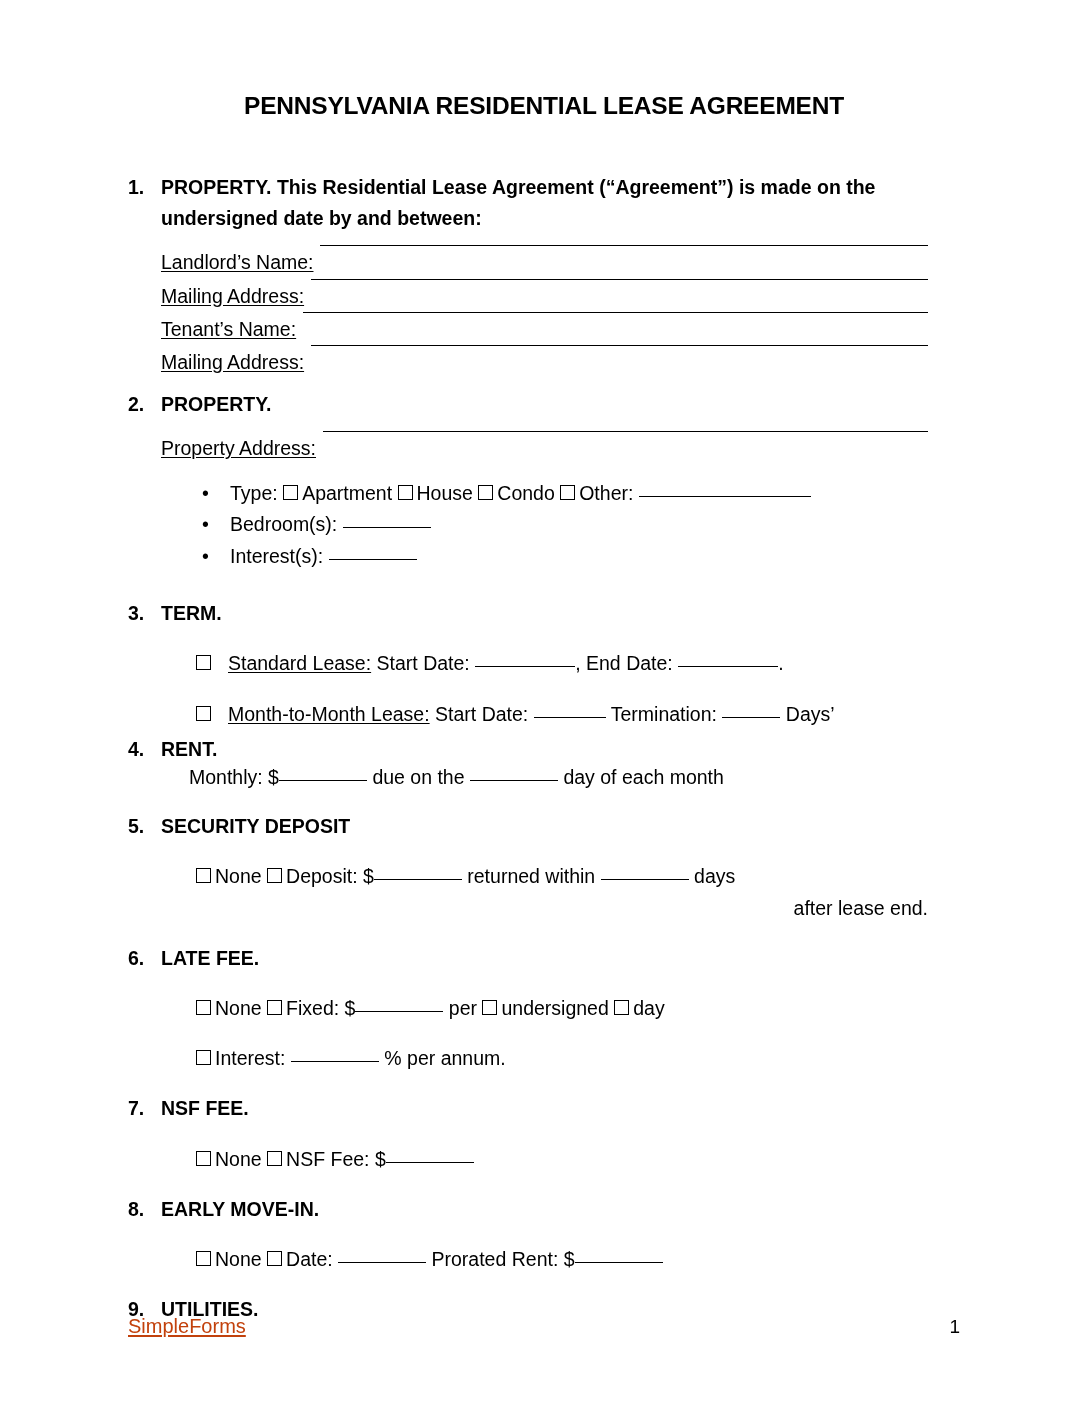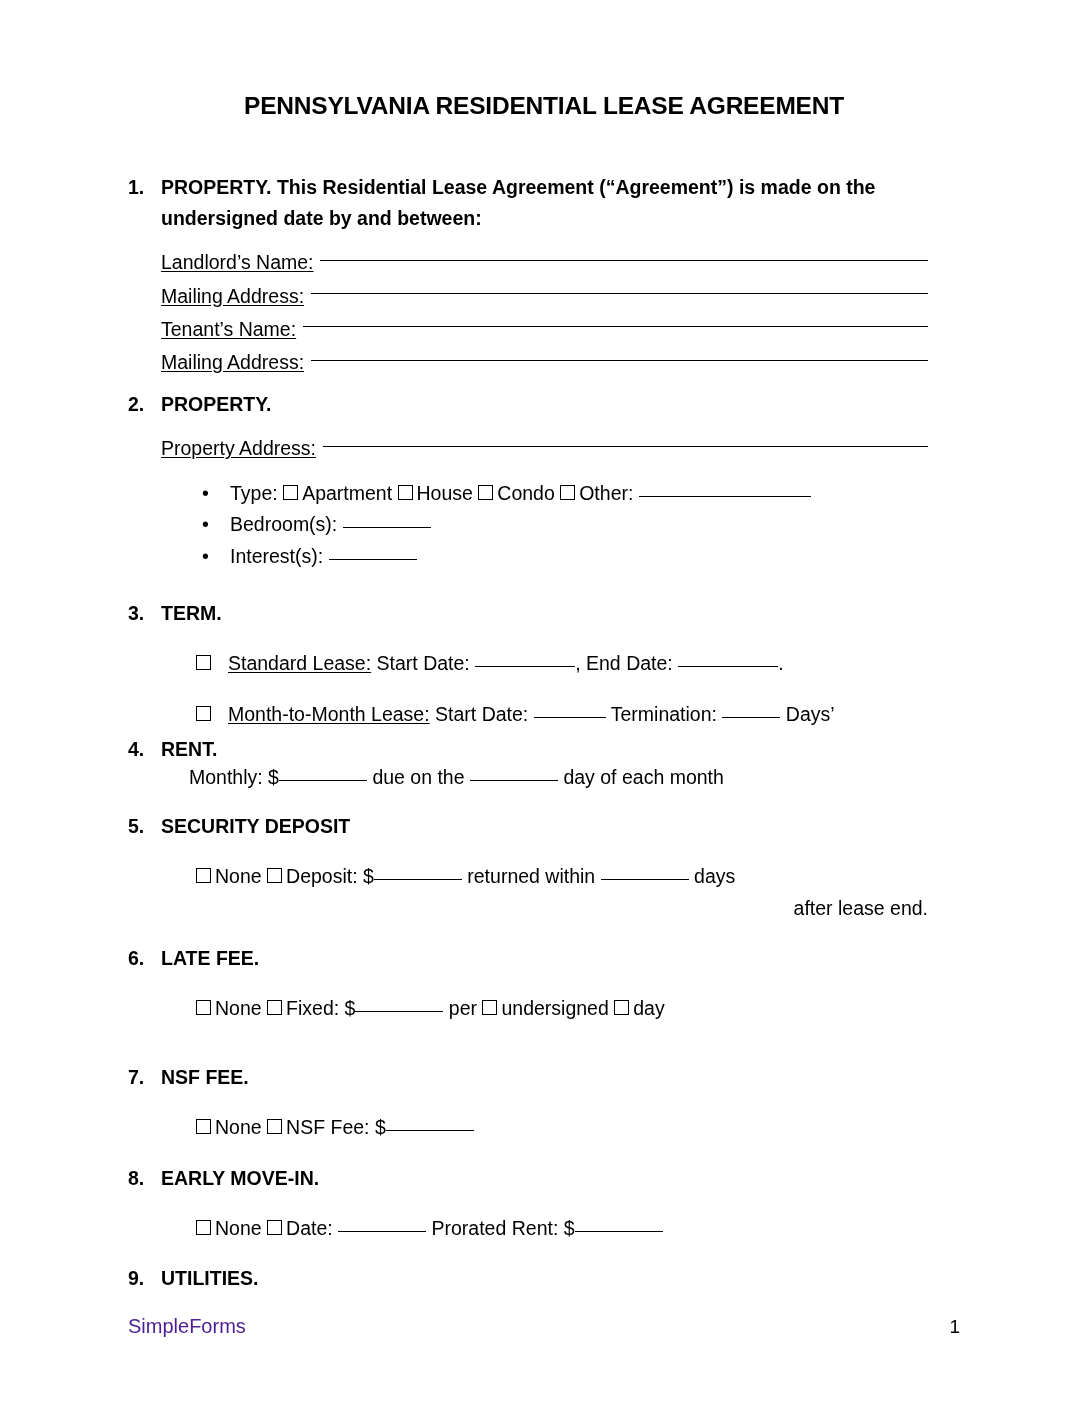--- a/index.html
+++ b/index.html
@@ -63,21 +63,21 @@
   .gap-sm { height: 11px; }
   .gap-md { height: 19px; }
   .gap-lg { height: 26px; }
   .gap-xs { height: 4px; }
 
   
   .field-row {
     position: relative;
     padding-left: 33px;
     display: flex;
-    align-items: center;
+    align-items: flex-start;
     white-space: nowrap;
     margin-top: 2px;
   }
   .field-label {
     text-decoration: underline;
     text-underline-offset: 2px;
     flex: 0 0 auto;
   }
   .rule {
     flex: 1 1 auto;
@@ -163,21 +163,22 @@
     position: absolute;
     left: 128px;
     right: 128px;
     top: 1315px;
     display: flex;
     justify-content: space-between;
     align-items: baseline;
     font-size: 19px;
   }
   .brand {
-    color: #4c1d95;
+    color: #c2410c;
+    text-decoration: underline;
     text-underline-offset: 2px;
     font-size: 20px;
   }
   .pageno {
     color: #000;
     font-size: 19px;
   }
 </style>
 </head>
 <body>
@@ -319,20 +320,25 @@
     <div class="opt-row">
       <span class="cb"></span><span>None</span>
       <span class="cb"></span><span>Fixed: $</span><span class="blank b-md"></span>
       <span>per</span>
       <span class="cb"></span><span>undersigned</span>
       <span class="cb"></span><span>day</span>
     </div>
 
     <div class="gap-md"></div>
 
+    <div class="opt-row">
+      <span class="cb"></span><span>Interest:</span>
+      <span class="blank b-md"></span>
+      <span>% per annum.</span>
+    </div>
 
     <div class="gap-md"></div>
 
     <div class="clause">
       <span class="num">7.</span>
       <span class="head">NSF FEE.</span>
     </div>
 
     <div class="gap-md"></div>
 

